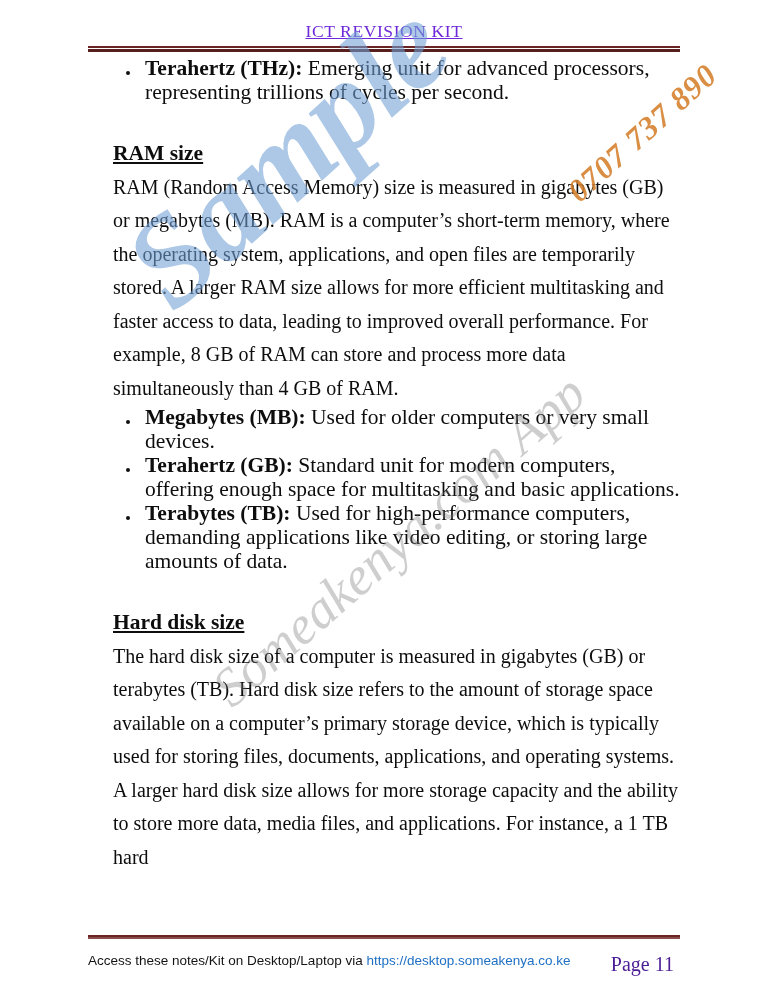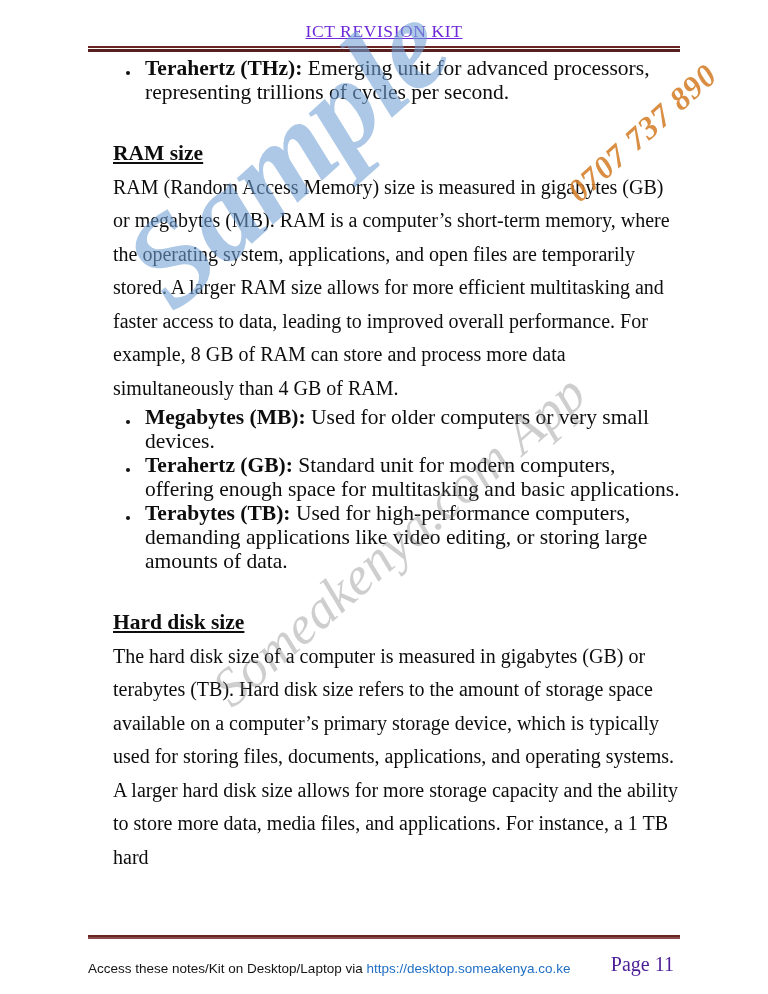--- a/index.html
+++ b/index.html
@@ -164,21 +164,21 @@
   .rule-bottom .r2 {
     position: absolute; top: 2px; left: 0; width: 100%;
     height: 2px; background: #8a4b4b;
   }
   .footer {
     position: absolute;
     bottom: 18px;
     left: 88px;
     width: 592px;
     display: flex;
-    align-items: flex-end;
+    align-items: flex-start;
     justify-content: space-between;
   }
   .footer-note {
     font-family: "Liberation Sans", "DejaVu Sans", sans-serif;
     font-size: 13.5px;
     color: #141414;
     white-space: nowrap;
   }
   .footer-link {
     color: #1f6fc4;

